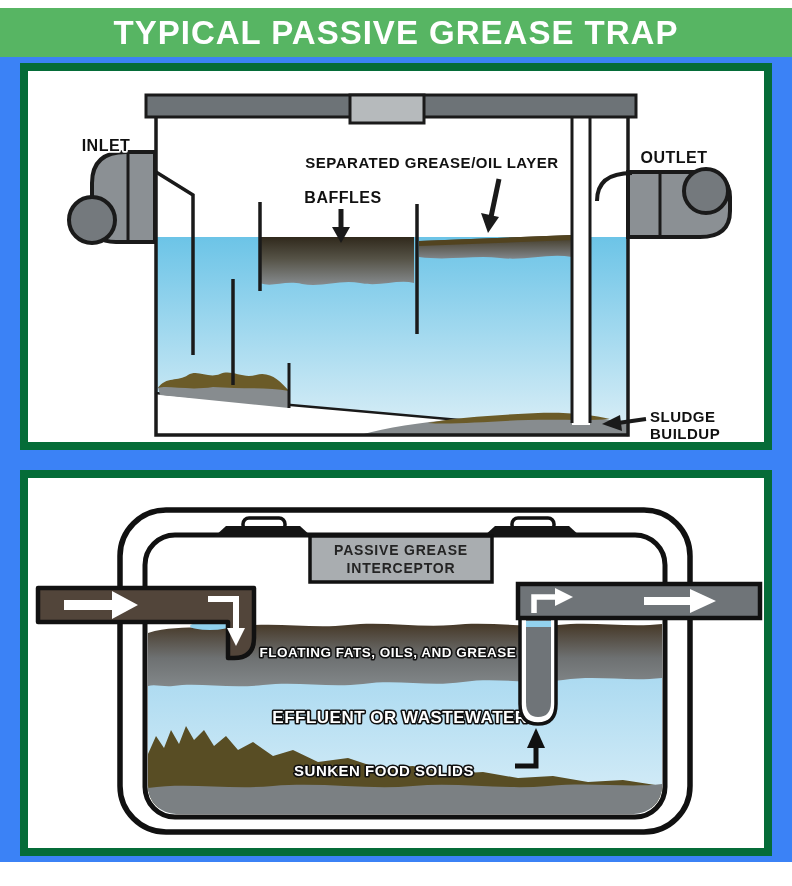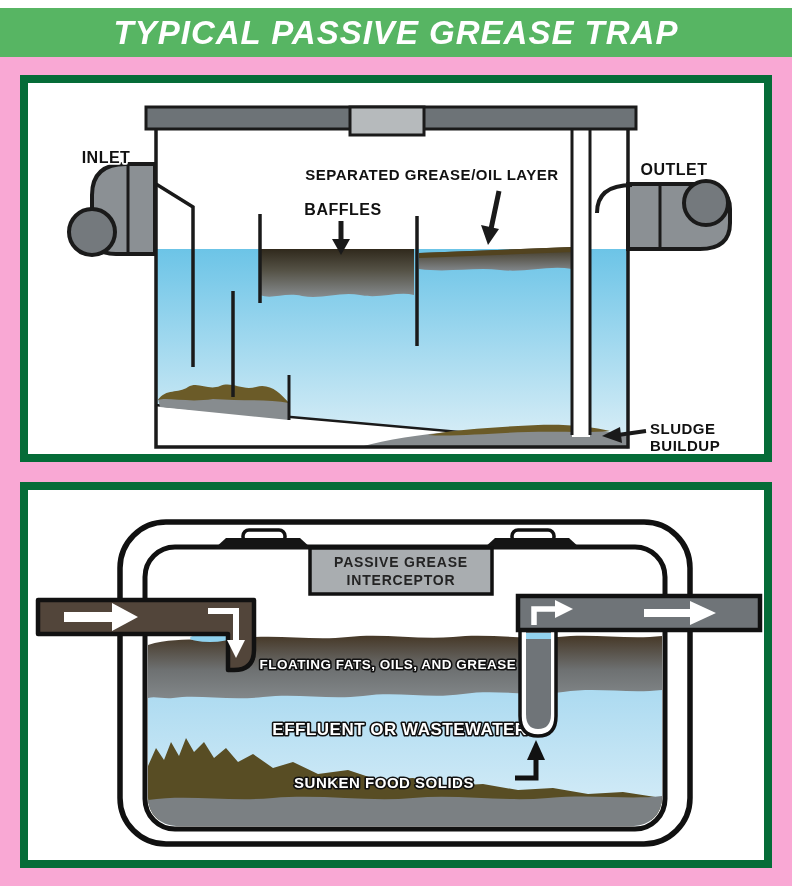--- a/index.html
+++ b/index.html
@@ -5,24 +5,24 @@
   html,body{margin:0;padding:0;}
   body{
     width:792px;height:886px;background:#ffffff;overflow:hidden;
     font-family:"Liberation Sans",sans-serif;
   }
   .banner{
     margin-top:8px;height:49px;background:#57b563;
     display:flex;align-items:center;justify-content:center;
   }
   .banner span{
-    color:#ffffff;font-weight:bold;font-size:33px;letter-spacing:1px;font-style:italic;
+    color:#ffffff;font-weight:bold;font-size:33px;letter-spacing:1px;
   }
   .content{
-    background:#f9a8d4;padding:18px 20px;height:793px;
+    background:#3b82f6;padding:6px 20px;height:793px;
   }
   .panel{
     width:736px;border:8px solid #056c38;background:#ffffff;
   }
   .panel + .panel{margin-top:20px;}
   svg{display:block;}
   .lblA{
     font-family:"Liberation Sans",sans-serif;font-weight:bold;font-size:16px;
     fill:#111111;stroke:#ffffff;stroke-width:3.5px;paint-order:stroke;
     stroke-linejoin:round;letter-spacing:0.5px;text-anchor:middle;

